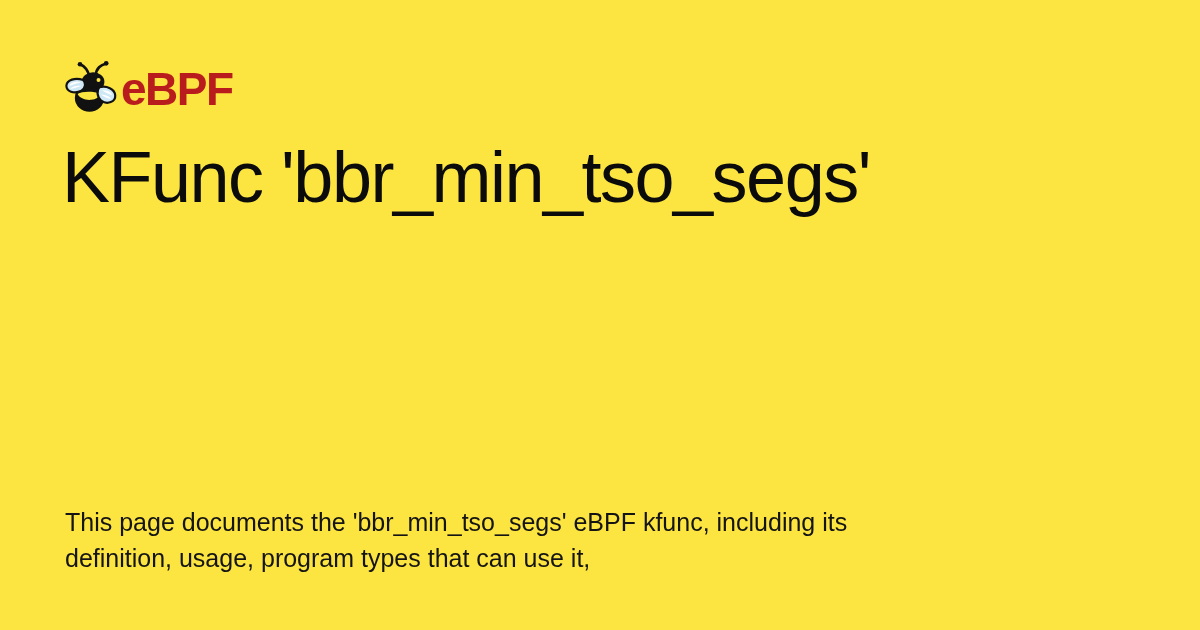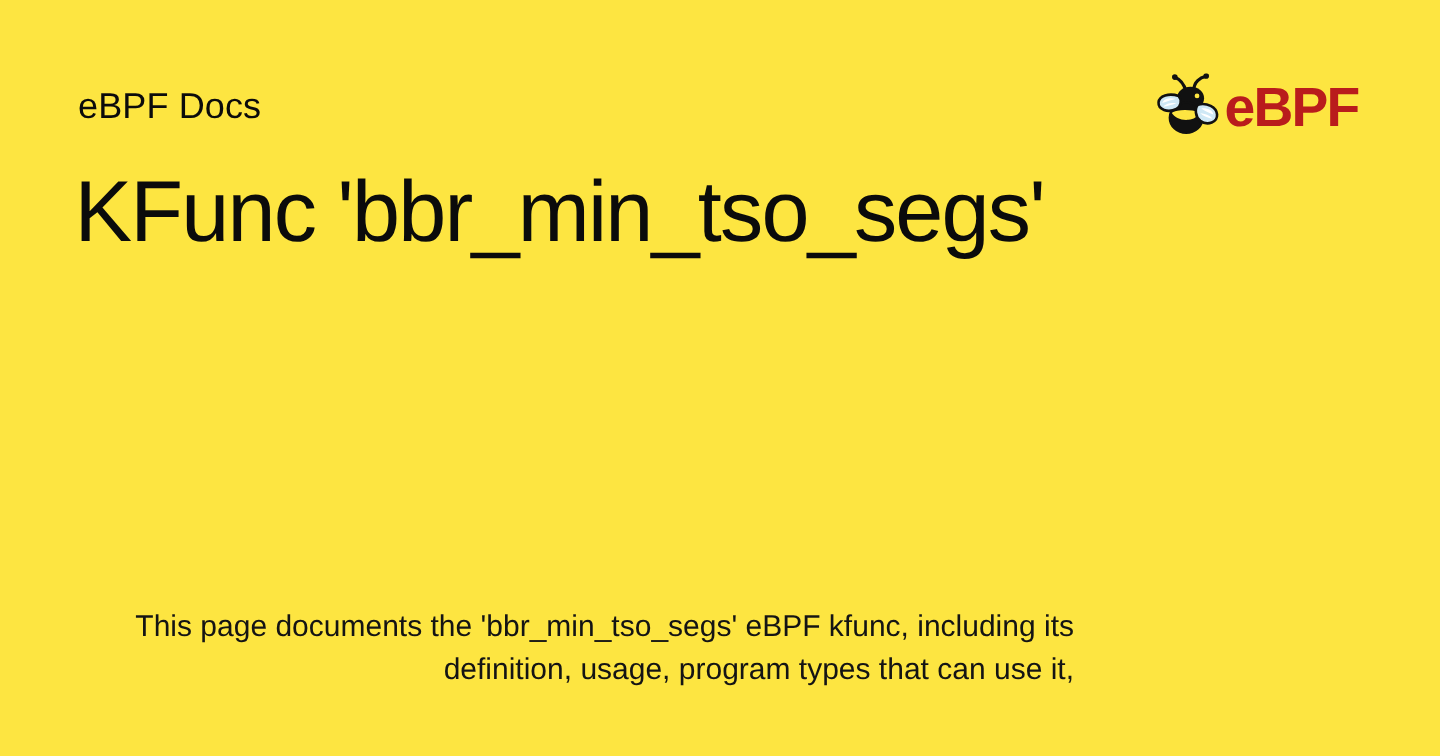--- a/index.html
+++ b/index.html
@@ -83,31 +83,29 @@
   .description {
     position: absolute;
     left: 65px;
     top: 505px;
     width: 830px;
     margin: 0;
     font-size: 25px;
     font-weight: 400;
     line-height: 1.42;
     color: #141414;
-    text-align: right;
   }
 </style>
 </head>
 <body>
 
 <div class="card">
 
   <div class="header">
 
-    <div class="site-name">eBPF Docs</div>
 
     <div class="logo">
       <span>
         <svg class="logo-bee" viewBox="0 0 64 62" xmlns="http://www.w3.org/2000/svg">
 
           <path d="M34 16 C34 8, 40 4, 45 3" stroke="#111111" stroke-width="3" fill="none" stroke-linecap="round"></path>
           <path d="M27 17 C25 10, 22 6, 17 4" stroke="#111111" stroke-width="3" fill="none" stroke-linecap="round"></path>
           <circle cx="45.5" cy="2.6" r="2.6" fill="#111111"></circle>
           <circle cx="16.5" cy="3.6" r="2.6" fill="#111111"></circle>
 

